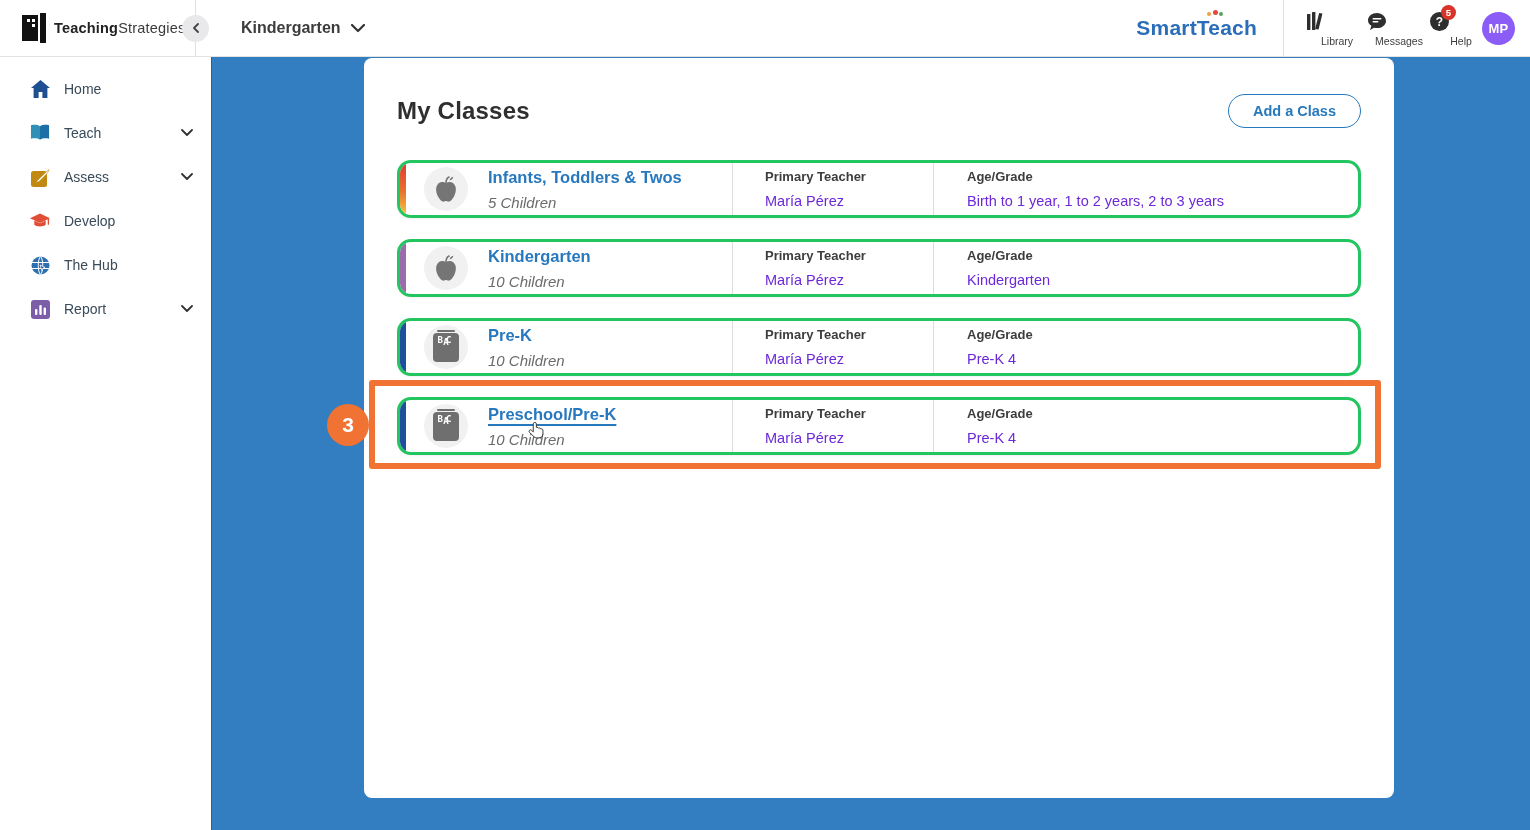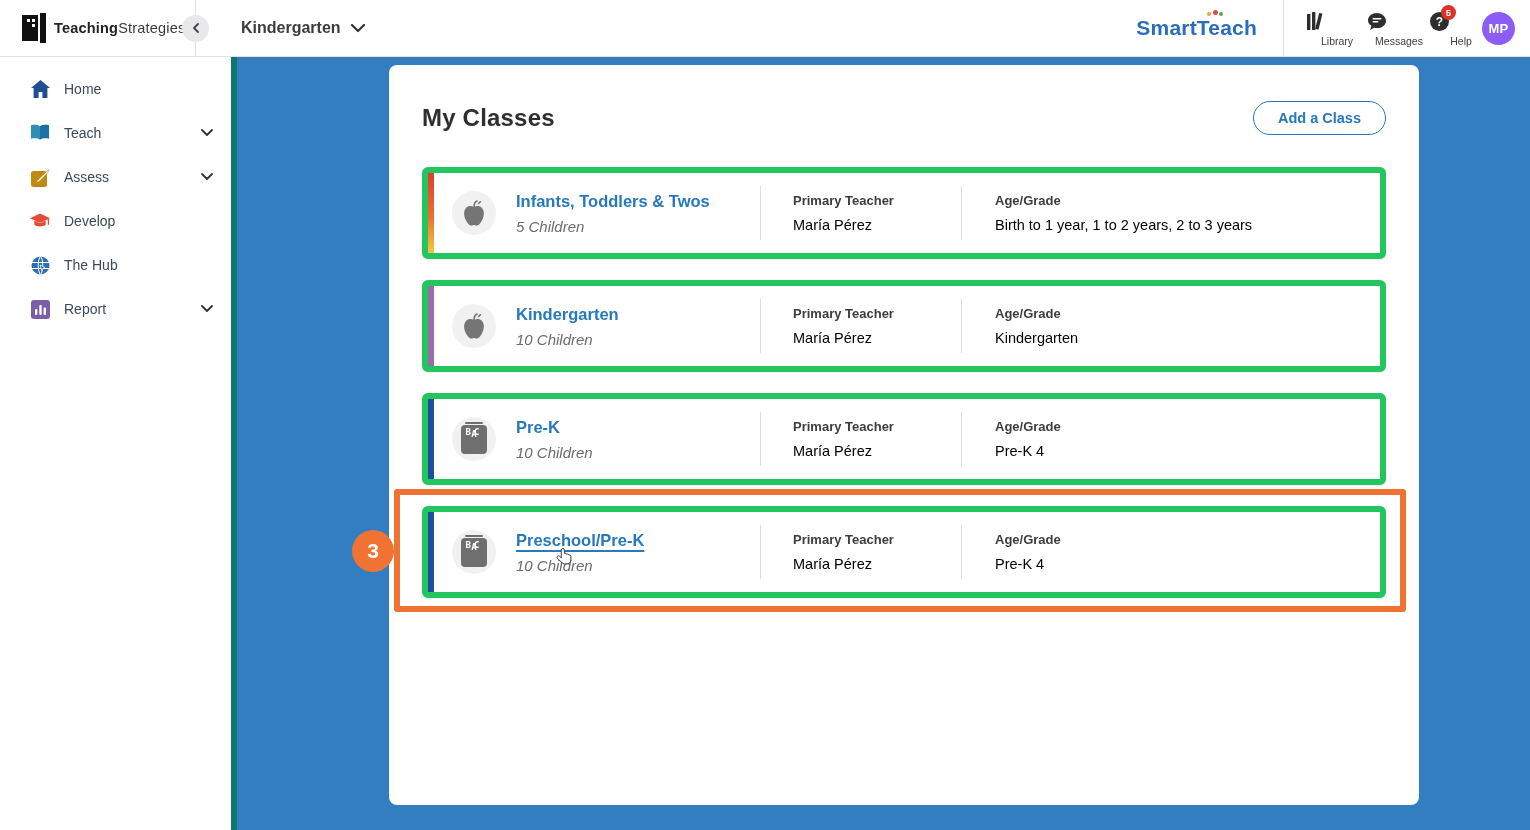--- a/index.html
+++ b/index.html
@@ -29,50 +29,50 @@
   .st-dot-2 { width:5px; height:5px; background:#e5483c; left:6px; top:0; }
   .st-dot-3 { width:4px; height:4px; background:#58a45c; left:12px; top:2px; }
   .topbar-divider { width:1px; height:56px; background:#e0e0e0; }
   .action-item { width:62px; display:flex; flex-direction:column; align-items:center; gap:3px; cursor:pointer; position:relative; padding-top:2px; }
   .action-item .ai-label { font-size:10.5px; color:#3c3c3c;padding-left:44px; }
   .action-badge { position:absolute; top:-4px; right:14px; min-width:15px; height:15px; border-radius:8px; background:#d7342a; color:#fff; font-size:9.5px; font-weight:bold; display:flex; align-items:center; justify-content:center; padding:0 3px; }
   .avatar { width:33px; height:33px; border-radius:50%; background:#8b5cf6; color:#fff; font-size:13px; font-weight:bold; display:flex; align-items:center; justify-content:center; margin:0 15px 0 12px; cursor:pointer; letter-spacing:.3px; }
 
   
   .shell { display:flex; height:773px; }
-  .sidebar { width:237px; background:#fff; border-right:6px solid #0f766e; padding-top:10px; flex:0 0 auto; }
+  .sidebar { width:212px; background:#fff; border-right:1px solid #0f766e; padding-top:10px; flex:0 0 auto; }
   .side-item { display:flex; align-items:center; height:44px; padding:0 18px 0 30px; cursor:pointer; }
   .side-item .si-icon { width:20px; height:20px; margin-right:14px; display:flex; align-items:center; justify-content:center; flex:0 0 auto; }
   .side-item .si-label { font-size:14px; color:#394a58; font-weight:500; flex:1; }
   .side-item .si-chevron { flex:0 0 auto; display:flex; }
 
   .content { flex:1; background:#337dc1; overflow:hidden; }
-  .card { width:1030px; min-height:740px; margin:8px auto 0 152px; background:#fff; border-radius:8px; padding:36px 33px 30px 33px; }
+  .card { width:1030px; min-height:740px; margin:1px auto 0 152px; background:#fff; border-radius:8px; padding:36px 33px 30px 33px; }
   .card-header { display:flex; align-items:center; justify-content:space-between; margin-bottom:32px; }
   .page-title { font-size:24px; font-weight:bold; color:#2f2f2f; letter-spacing:.2px; }
   .add-class-btn { border:1.5px solid #2779bd; background:#fff; color:#2779bd; font-weight:bold; font-size:14.5px; border-radius:17px; padding:8px 24px; cursor:pointer; font-family:inherit; }
 
   
   .rows { display:flex; flex-direction:column; }
   .row-wrap { position:relative; margin-bottom:21px; }
-  .class-row { position:relative; height:92px; background:#fff; border:6px solid #22c55e; border-radius:6px; box-shadow:0 1px 2px rgba(0,0,0,.06); display:flex; align-items:center; overflow:hidden; }
+  .class-row { position:relative; height:58px; background:#fff; border:3px solid #22c55e; border-radius:14px; box-shadow:0 1px 2px rgba(0,0,0,.06); display:flex; align-items:center; overflow:hidden; }
   .stripe { position:absolute; left:0; top:0; bottom:0; width:6px; }
   .stripe-rainbow { background:linear-gradient(180deg,#e03c31 0%,#e8722e 55%,#f6c544 100%); }
   .stripe-purple { background:#9c6bab; }
   .stripe-blue { background:#1d4f9c; }
   .row-avatar { width:44px; height:44px; border-radius:50%; background:#f1f1f2; display:flex; align-items:center; justify-content:center; margin-left:24px; flex:0 0 auto; }
   .name-cell { margin-left:20px; width:244px; flex:0 0 auto; }
   .class-link { font-size:16.5px; font-weight:bold; color:#2878be; text-decoration:none; cursor:pointer; position:relative; display:inline-block; }
   .class-link.hovered { text-decoration:underline; text-underline-offset:4px; text-decoration-thickness:1.5px; }
   .children-count { font-size:15px; color:#6b6b6b; margin-top:7px;font-style:italic; }
   .v-div { width:1px; height:54px; background:#ddd; flex:0 0 auto; }
   .teacher-cell { width:200px; padding-left:32px; flex:0 0 auto; }
   .age-cell { flex:1; padding-left:33px; }
   .cell-label { font-size:13px; font-weight:bold; color:#3d3d3d; }
-  .cell-value { font-size:14.5px; color:#000000; margin-top:9px; }
+  .cell-value { font-size:14.5px; color:#6d28d9; margin-top:9px; }
 
   
   .annotation-box { position:absolute; left:-28px; right:-20px; top:-17px; bottom:-14px; border:6px solid #f07333; border-radius:3px; pointer-events:none; z-index:3; }
   .annotation-badge { position:absolute; left:-48px; top:50%; margin-top:-21px; width:42px; height:42px; border-radius:50%; background:#f07333; color:#fff; font-size:21px; font-weight:bold; display:flex; align-items:center; justify-content:center; z-index:4; }
   .cursor-hand { position:absolute; left:38px; top:16px; z-index:6; pointer-events:none; }
 
   
   .abc-book { width:26px; height:29px; background:#6f6f6f; border-radius:4px; position:relative; color:#fff; font-family:"DejaVu Sans Mono",monospace; }
   .abc-book:before { content:""; position:absolute; top:-3px; left:4px; right:4px; height:2px; background:#6f6f6f; border-radius:1px; }
   .abc-a { position:absolute; top:4px; left:0; right:0; text-align:center; font-size:9px; font-weight:bold; }

